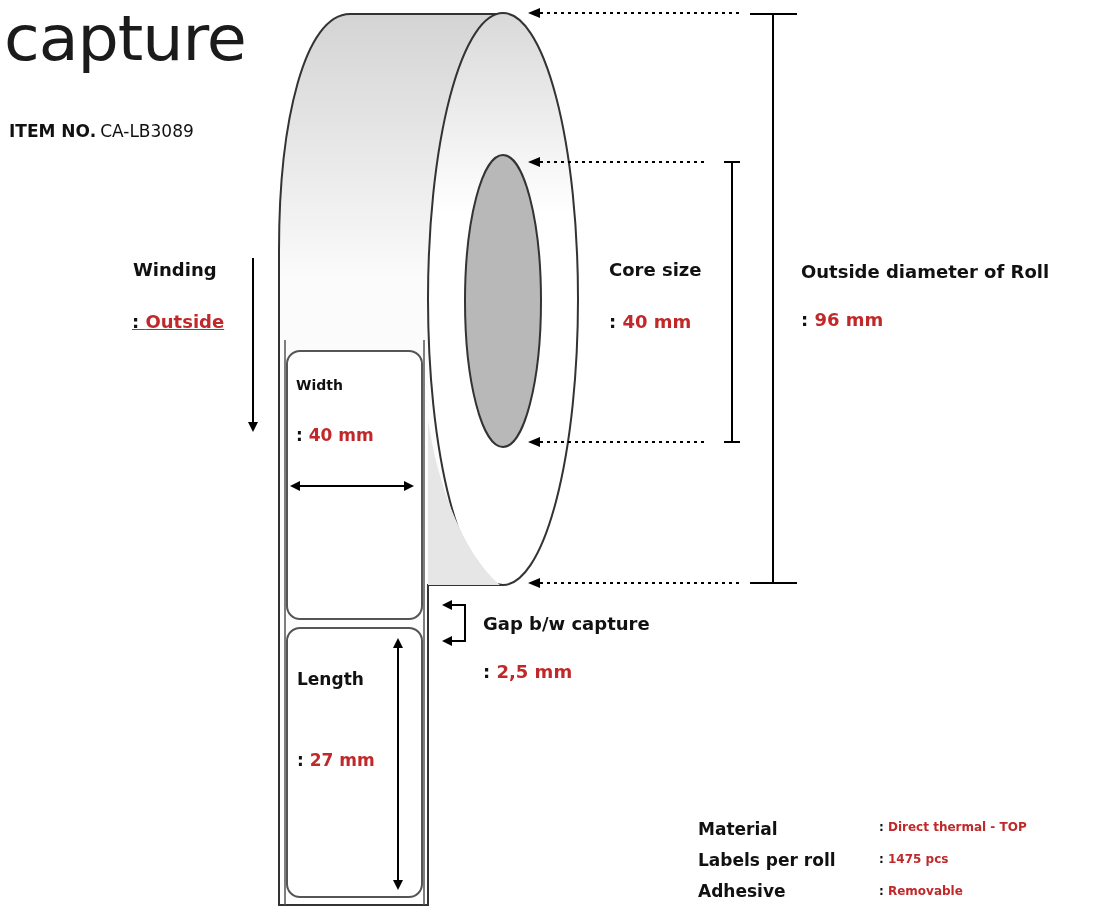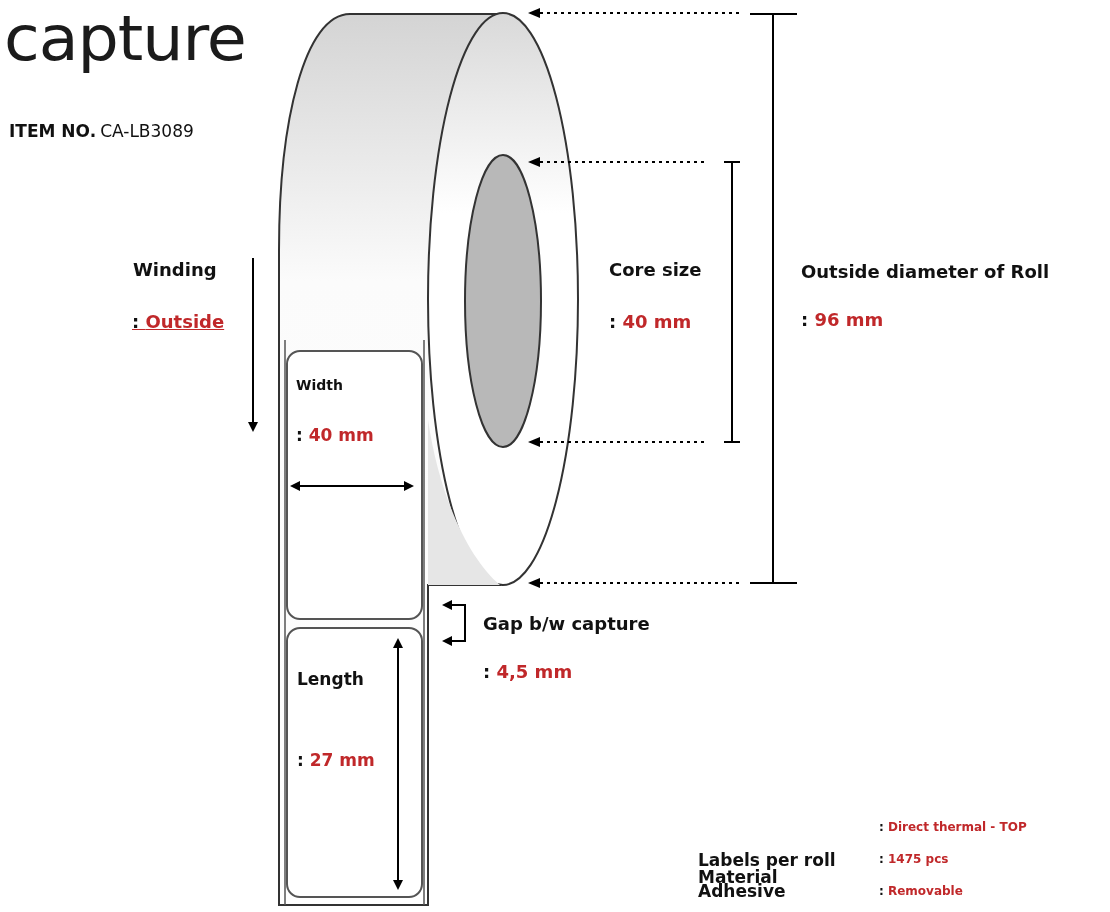--- a/index.html
+++ b/index.html
@@ -106,22 +106,22 @@
 <div class="abs t-label" style="left:801px; top:261px;">Outside diameter of Roll</div>
 <div class="abs t-value" style="left:801px; top:309px;"><span class="t-colon">: </span><span>96 mm</span></div>
 
 <div class="abs t-label" style="left:296px; top:377px; font-size:14px;">Width</div>
 <div class="abs t-value" style="left:296px; top:425px; font-size:17px;"><span class="t-colon">: </span><span>40 mm</span></div>
 
 <div class="abs t-label" style="left:297px; top:669px; font-size:17px;">Length</div>
 <div class="abs t-value" style="left:297px; top:717px; font-size:17px;margin-top:33px;"><span class="t-colon">: </span><span>27 mm</span></div>
 
 <div class="abs t-label" style="left:483px; top:613px;">Gap b/w capture</div>
-<div class="abs t-value" style="left:483px; top:661px;"><span class="t-colon">: </span><span>4,5 mm</span></div>
+<div class="abs t-value" style="left:483px; top:661px;"><span class="t-colon">: </span><span>2,5 mm</span></div>
 
-<div class="abs spec-label" style="left:698px; top:867px;">Material</div>
+<div class="abs spec-label" style="left:698px; top:819px;">Material</div>
 <div class="abs spec-value" style="left:879px; top:820px;"><span class="t-colon">: </span><span>Direct thermal - TOP</span></div>
 
 <div class="abs spec-label" style="left:698px; top:850px;">Labels per roll</div>
 <div class="abs spec-value" style="left:879px; top:852px;"><span class="t-colon">: </span><span>1475 pcs</span></div>
 
 <div class="abs spec-label" style="left:698px; top:881px;">Adhesive</div>
 <div class="abs spec-value" style="left:879px; top:884px;"><span class="t-colon">: </span><span>Removable</span></div>
 
 </body></html>

